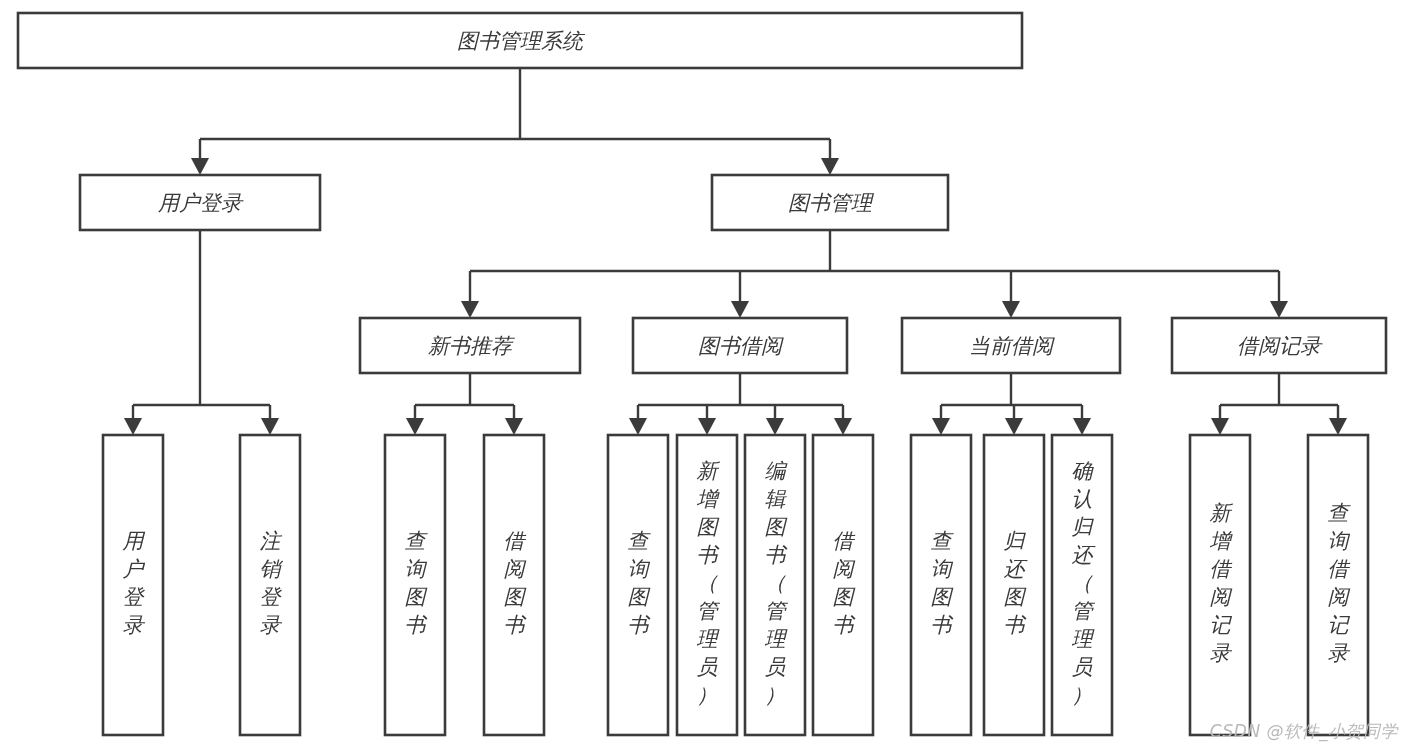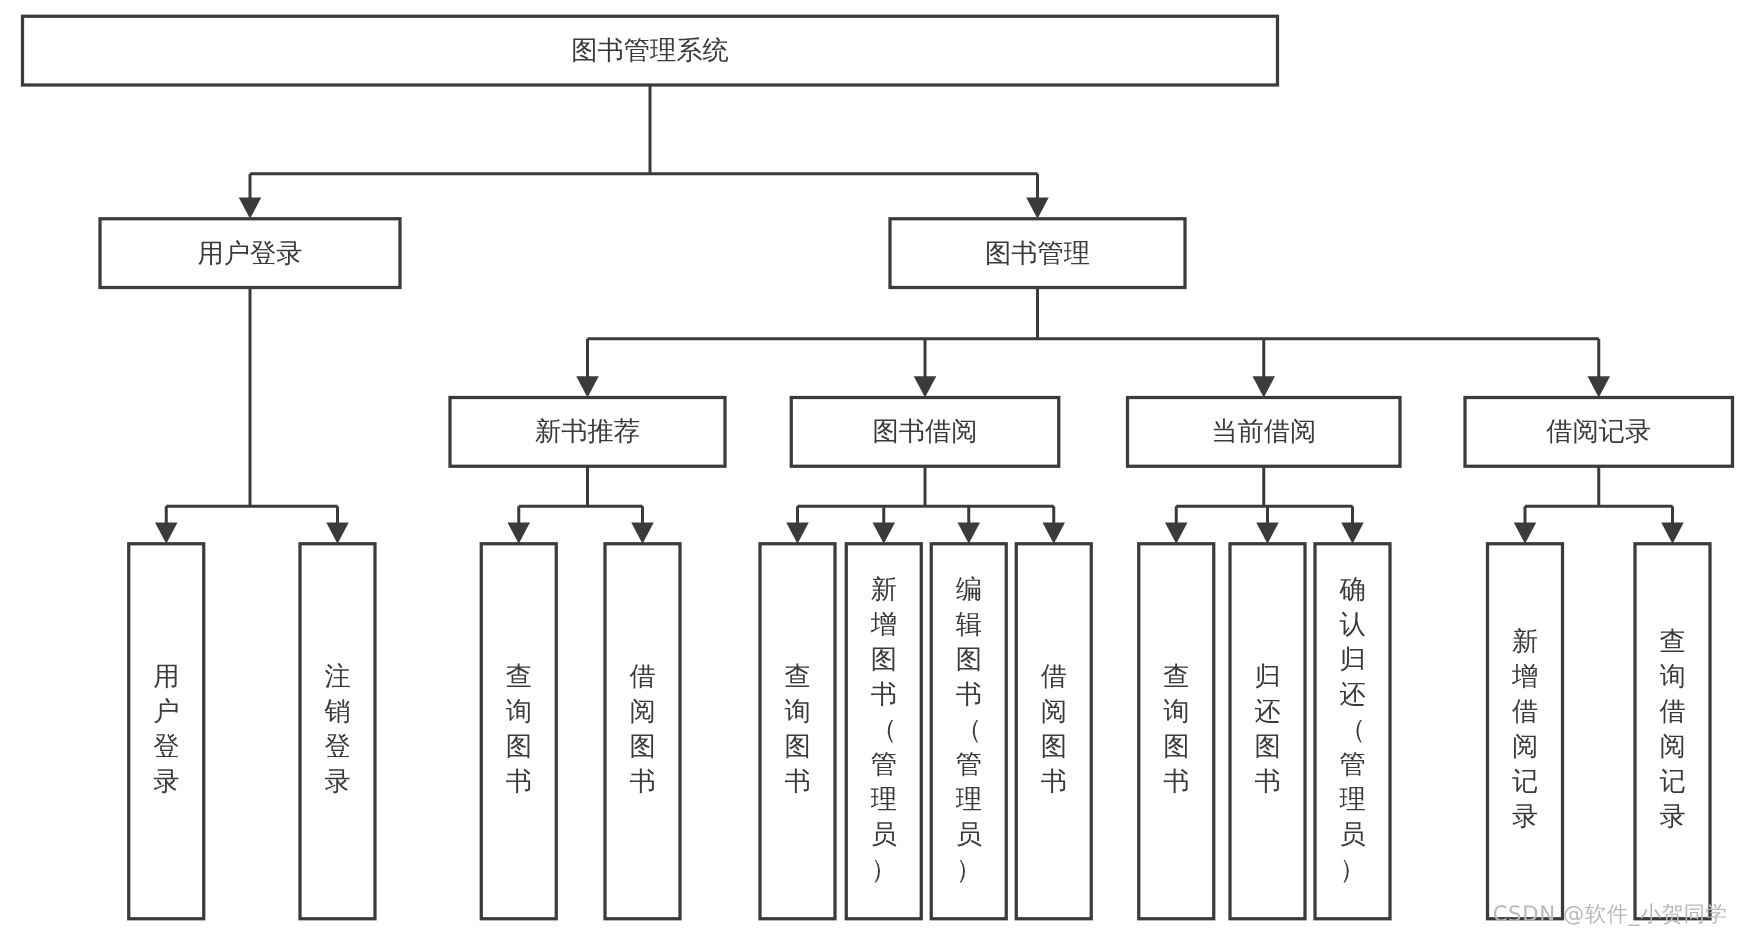--- a/index.html
+++ b/index.html
@@ -12,20 +12,21 @@
     width: 1405px;
     height: 747px;
     overflow: hidden;
     font-family: "DejaVu Sans", "Liberation Sans", sans-serif;
     position: relative;
   }
   #diagram-root {
     position: relative;
     width: 1404px;
     height: 747px;
+    font-style: italic;
   }
   svg#tree-svg {
     position: absolute;
     left: 0;
     top: 0;
     width: 1405px;
     height: 747px;
     display: block;
   }
   .node-box {
@@ -51,21 +52,21 @@
     dominant-baseline: middle;
   }
   .node-label-vertical {
     fill: #3a3a3a;
     font-family: "DejaVu Sans", "Liberation Sans", sans-serif;
     font-size: 21px;
     text-anchor: middle;
   }
   .watermark {
     position: absolute;
-    right: 22px;
+    right: 6px;
     bottom: 4px;
     font-family: "DejaVu Sans", "Liberation Sans", sans-serif;
     font-size: 17px;
     color: #b9b9b9;
     letter-spacing: 0.5px;
     white-space: nowrap;
     pointer-events: none;
     user-select: none;
   }
 </style>

